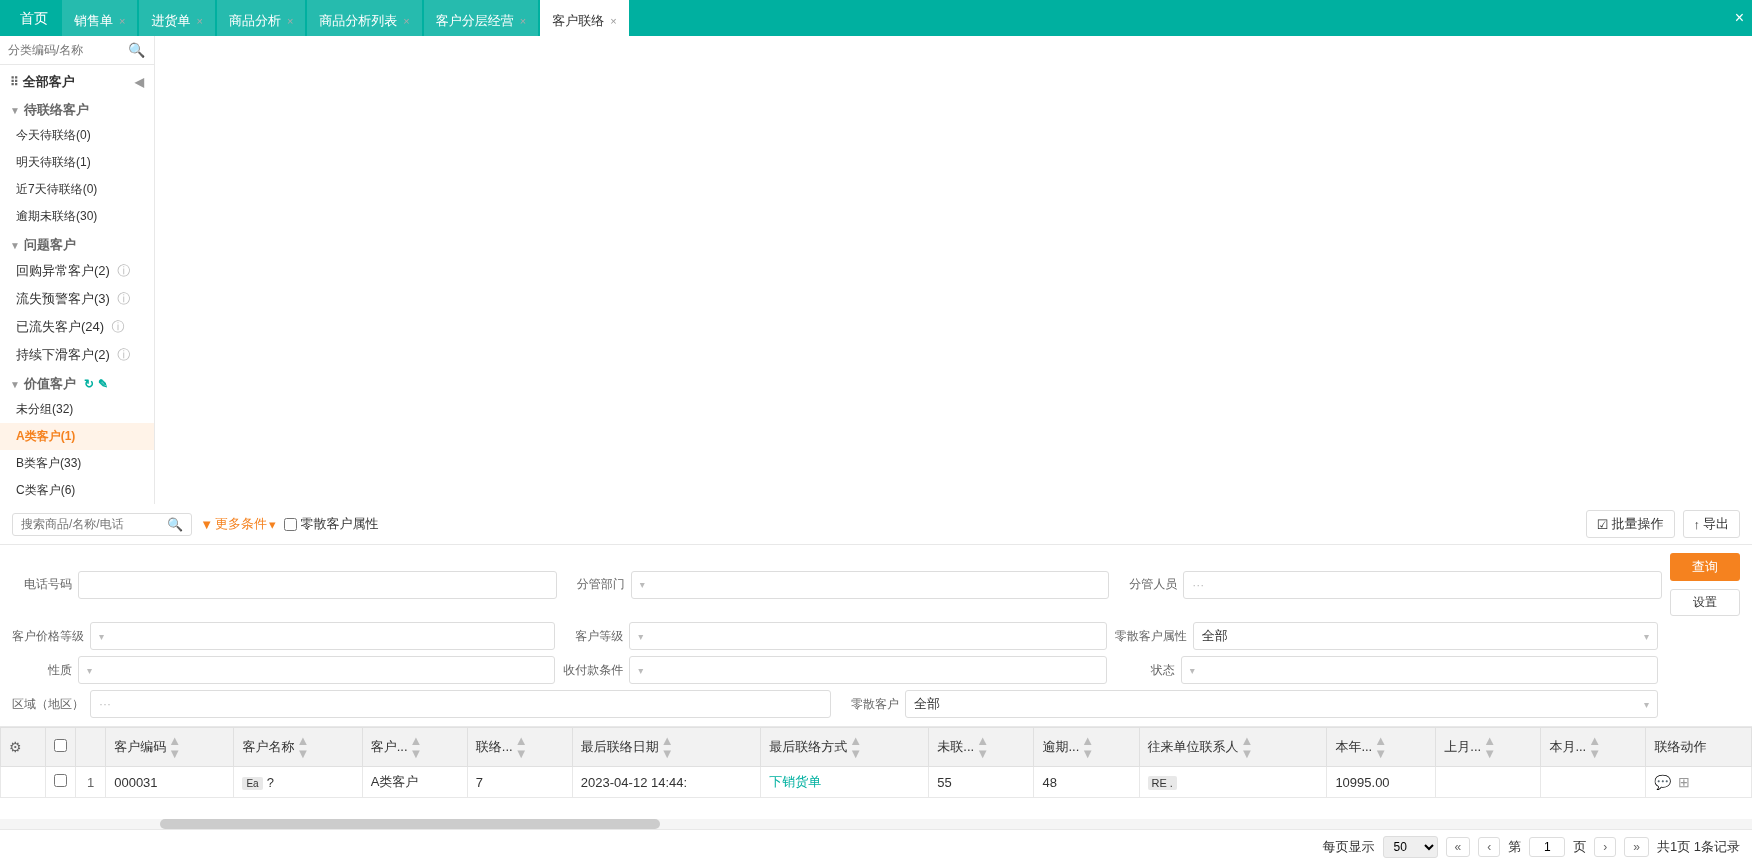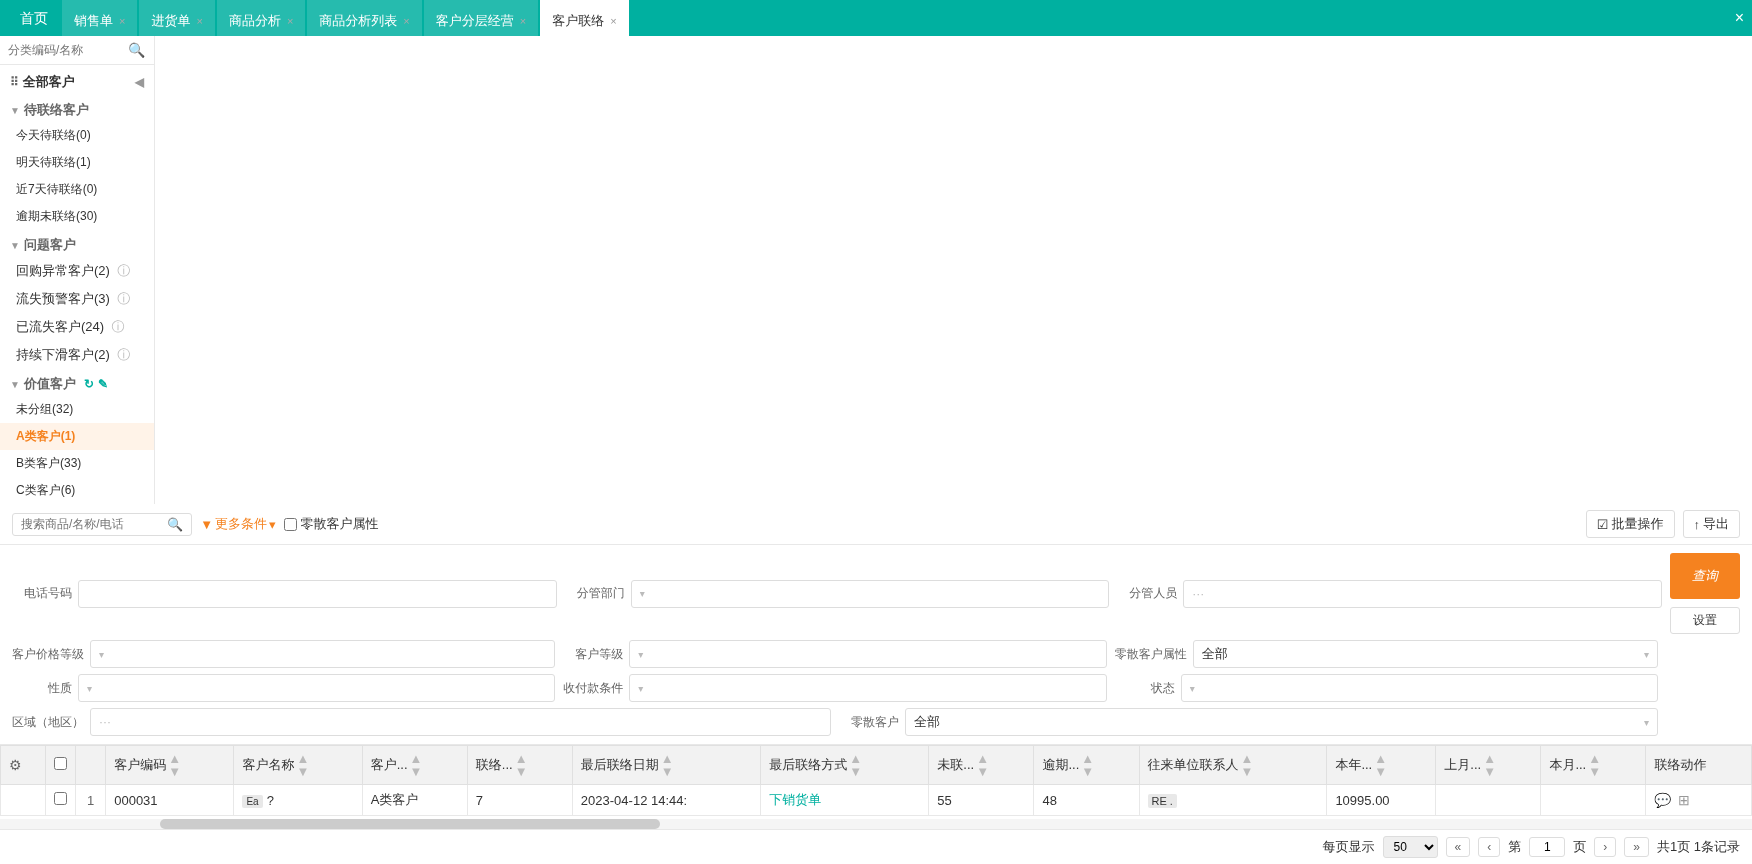--- a/index.html
+++ b/index.html
@@ -44,21 +44,21 @@
 
     
     .adv-filter { background: #fff; border-bottom: 1px solid #e8e8e8; padding: 8px 12px; }
     .adv-row { display: flex; align-items: center; margin-bottom: 6px; gap: 8px; }
     .adv-row:last-child { margin-bottom: 0; }
     .adv-field { display: flex; align-items: center; flex: 1; gap: 6px; min-width: 0; }
     .adv-label { color: #666; font-size: 12px; white-space: nowrap; min-width: 60px; text-align: right; }
     .adv-input { flex: 1; border: 1px solid #ddd; border-radius: 3px; padding: 4px 8px; font-size: 12px; color: #333; display: flex; align-items: center; justify-content: space-between; background: #fff; min-height: 28px; }
     .adv-input .arrow { color: #bbb; font-size: 10px; }
     .adv-input .dots { color: #bbb; font-size: 12px; }
-    .btn-query { background: #f5821f; color: #fff; border: none; padding: 14px 18px; border-radius: 3px; cursor: pointer; font-size: 13px; font-style: italic; }
+    .btn-query { background: #f5821f; color: #fff; border: none; padding: 5px 18px; border-radius: 3px; cursor: pointer; font-size: 13px; }
     .btn-settings { background: #fff; border: 1px solid #ddd; color: #333; padding: 4px 16px; border-radius: 3px; cursor: pointer; font-size: 12px; display: block; width: 100%; margin-top: 4px; }
     .adv-actions { display: flex; flex-direction: column; gap: 4px; min-width: 70px; }
 
     
     .table-container { flex: 1; overflow: auto; background: #fff; margin: 0; }
     table { width: 100%; border-collapse: collapse; font-size: 12px; }
     thead tr { background: #f2f2f2; }
     th { border: 1px solid #e0e0e0; padding: 6px 8px; text-align: left; color: #333; font-weight: normal; white-space: nowrap; user-select: none; }
     td { border: 1px solid #e8e8e8; padding: 6px 8px; color: #333; white-space: nowrap; }
     .gear-icon { color: #666; cursor: pointer; font-size: 14px; }

